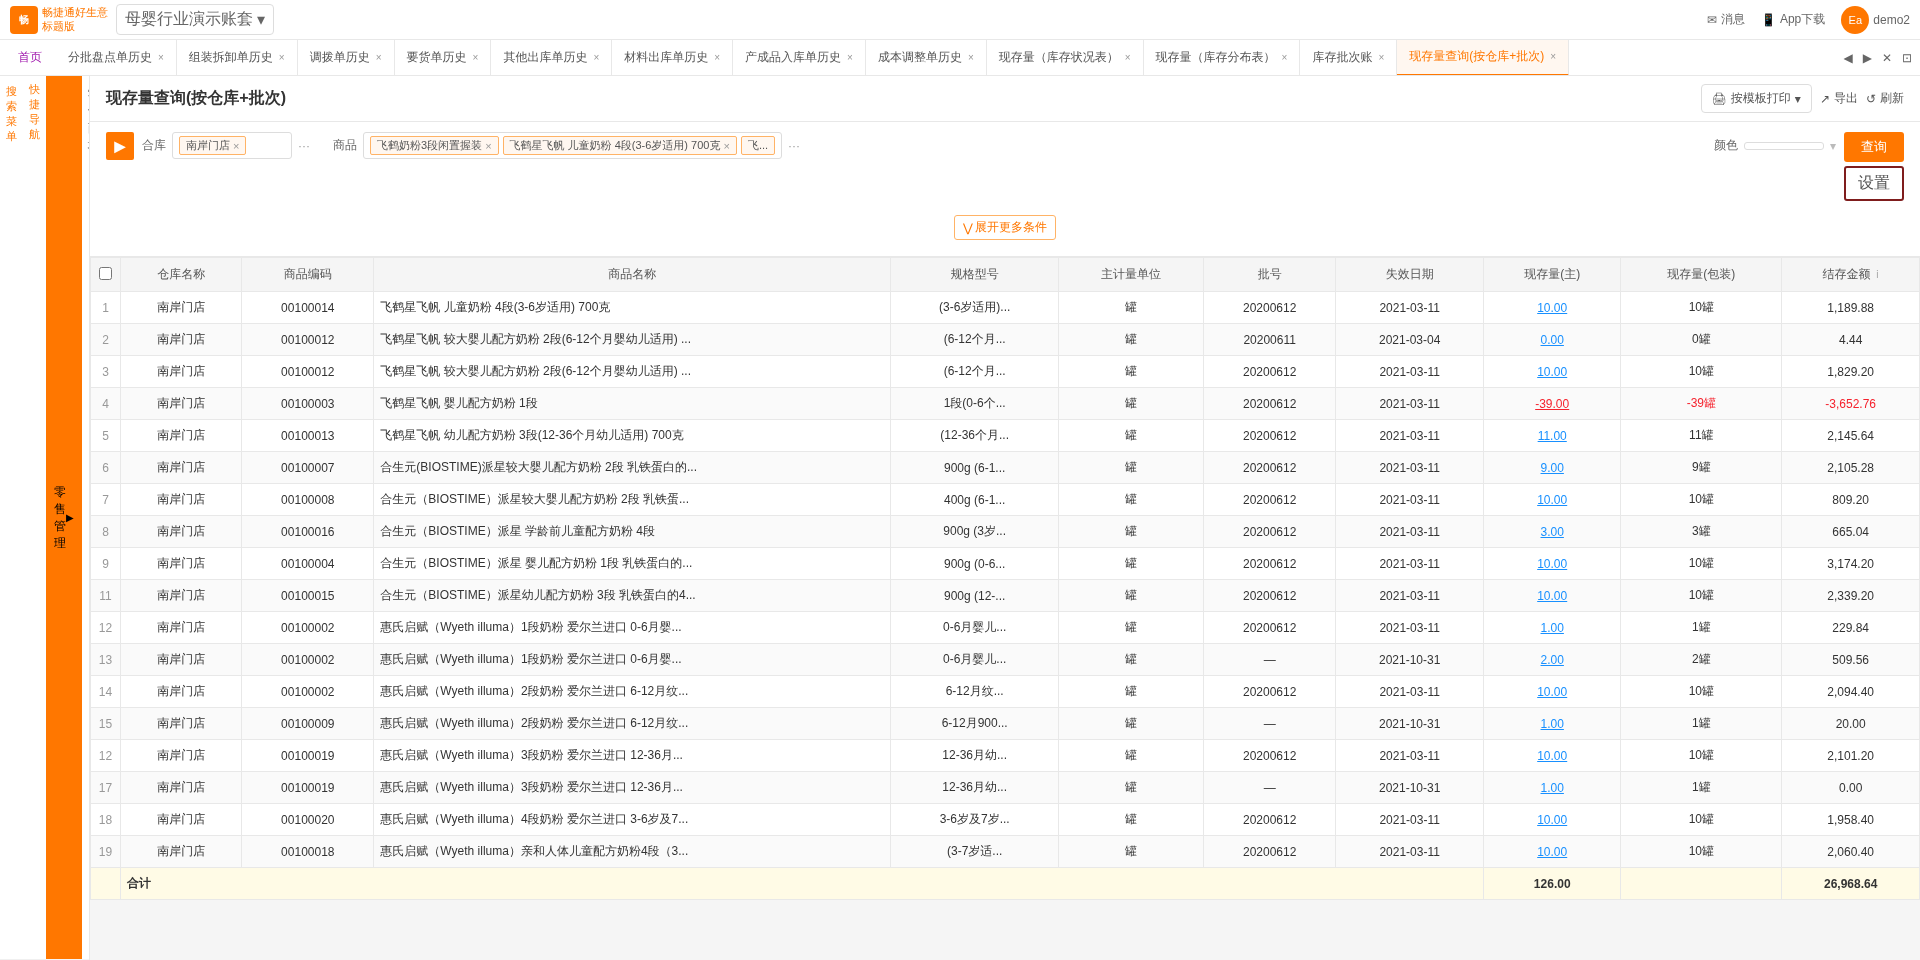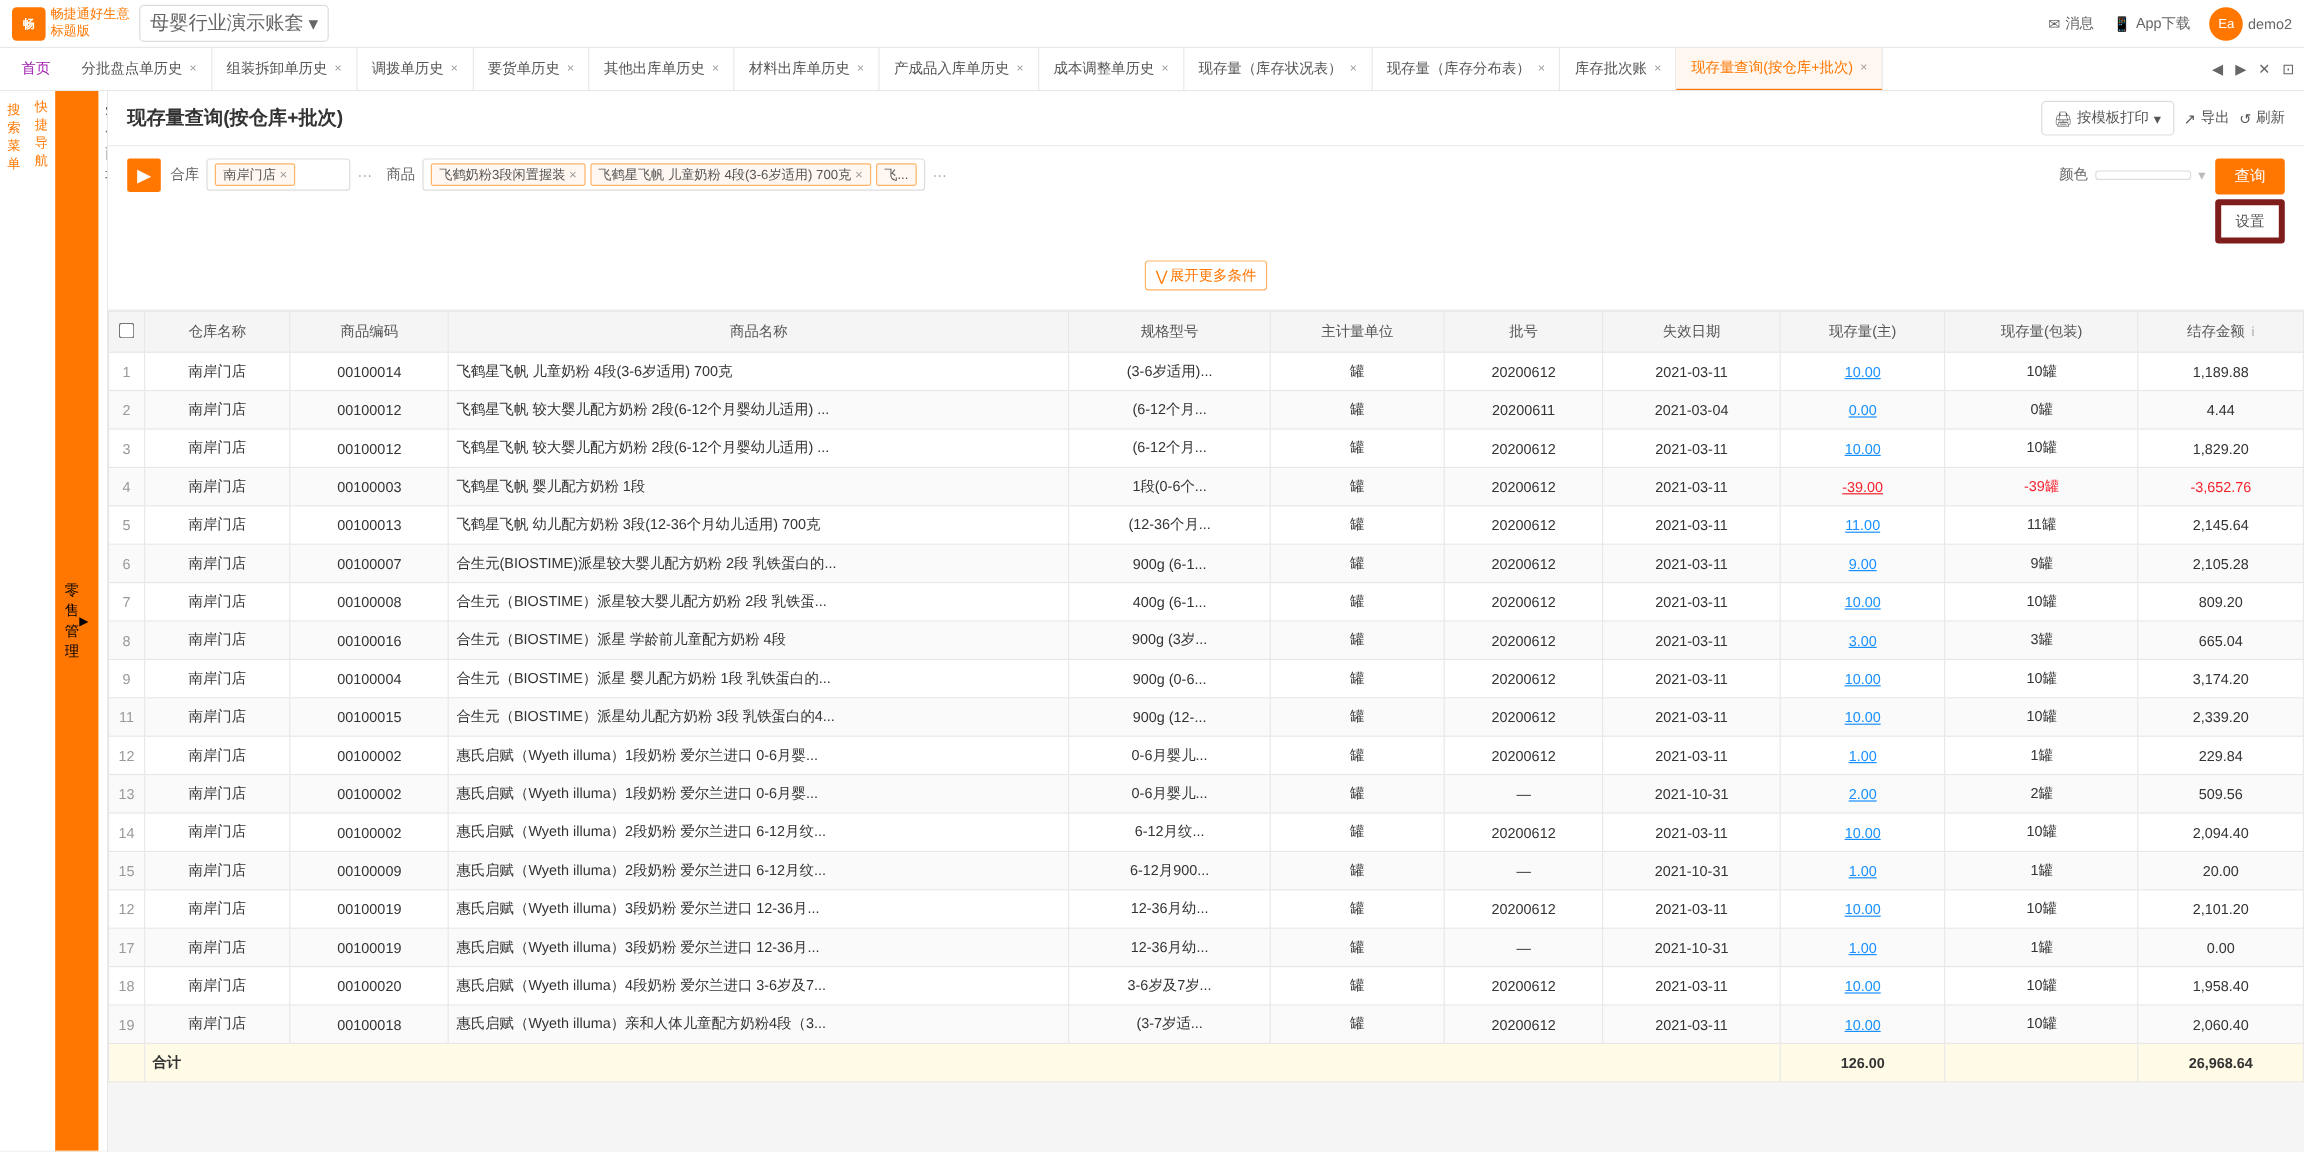--- a/index.html
+++ b/index.html
@@ -135,21 +135,21 @@
     .page-title { font-size: 16px; font-weight: bold; color: #333; }
     .page-actions { display: flex; align-items: center; gap: 8px; }
     .btn-template {
       display: flex; align-items: center; gap: 4px;
       border: 1px solid #ddd; padding: 5px 10px; border-radius: 4px;
       cursor: pointer; font-size: 12px; color: #555; background: #fff;
     }
     .btn-export { display: flex; align-items: center; gap: 4px; color: #555; cursor: pointer; font-size: 12px; }
     .btn-refresh { display: flex; align-items: center; gap: 4px; color: #555; cursor: pointer; font-size: 12px; }
     .filter-row {
-      display: flex; align-items: center; gap: 12px; flex-wrap: wrap;
+      display: flex; align-items: center; gap: 23px; flex-wrap: wrap;
     }
     .expand-btn {
       display: flex; align-items: center; gap: 2px;
       color: #ff7700; cursor: pointer; font-size: 12px;
       border: 1px solid #ffb366; padding: 3px 8px; border-radius: 3px;
       background: #fff;
     }
     .filter-arrow {
       width: 28px; height: 28px;
       background: #ff7700; color: white;
@@ -175,22 +175,22 @@
     .color-down { color: #bbb; cursor: pointer; }
 
     
     .btn-query {
       background: #ff7700; color: white;
       border: none; padding: 6px 16px; border-radius: 3px;
       cursor: pointer; font-size: 13px;
     }
     .btn-settings {
       background: #fff; color: #555;
-      border: 5px solid #7f1d1d; padding: 5px 12px; border-radius: 3px;
-      cursor: pointer; font-size: 12px;
+      border: 2px solid #7f1d1d; padding: 5px 12px; border-radius: 3px;
+      cursor: pointer; font-size: 16px;
     }
 
     
     .table-wrapper {
       flex: 1;
       overflow-y: auto;
       padding: 0 0 40px 0;
     }
     table {
       width: 100%;

